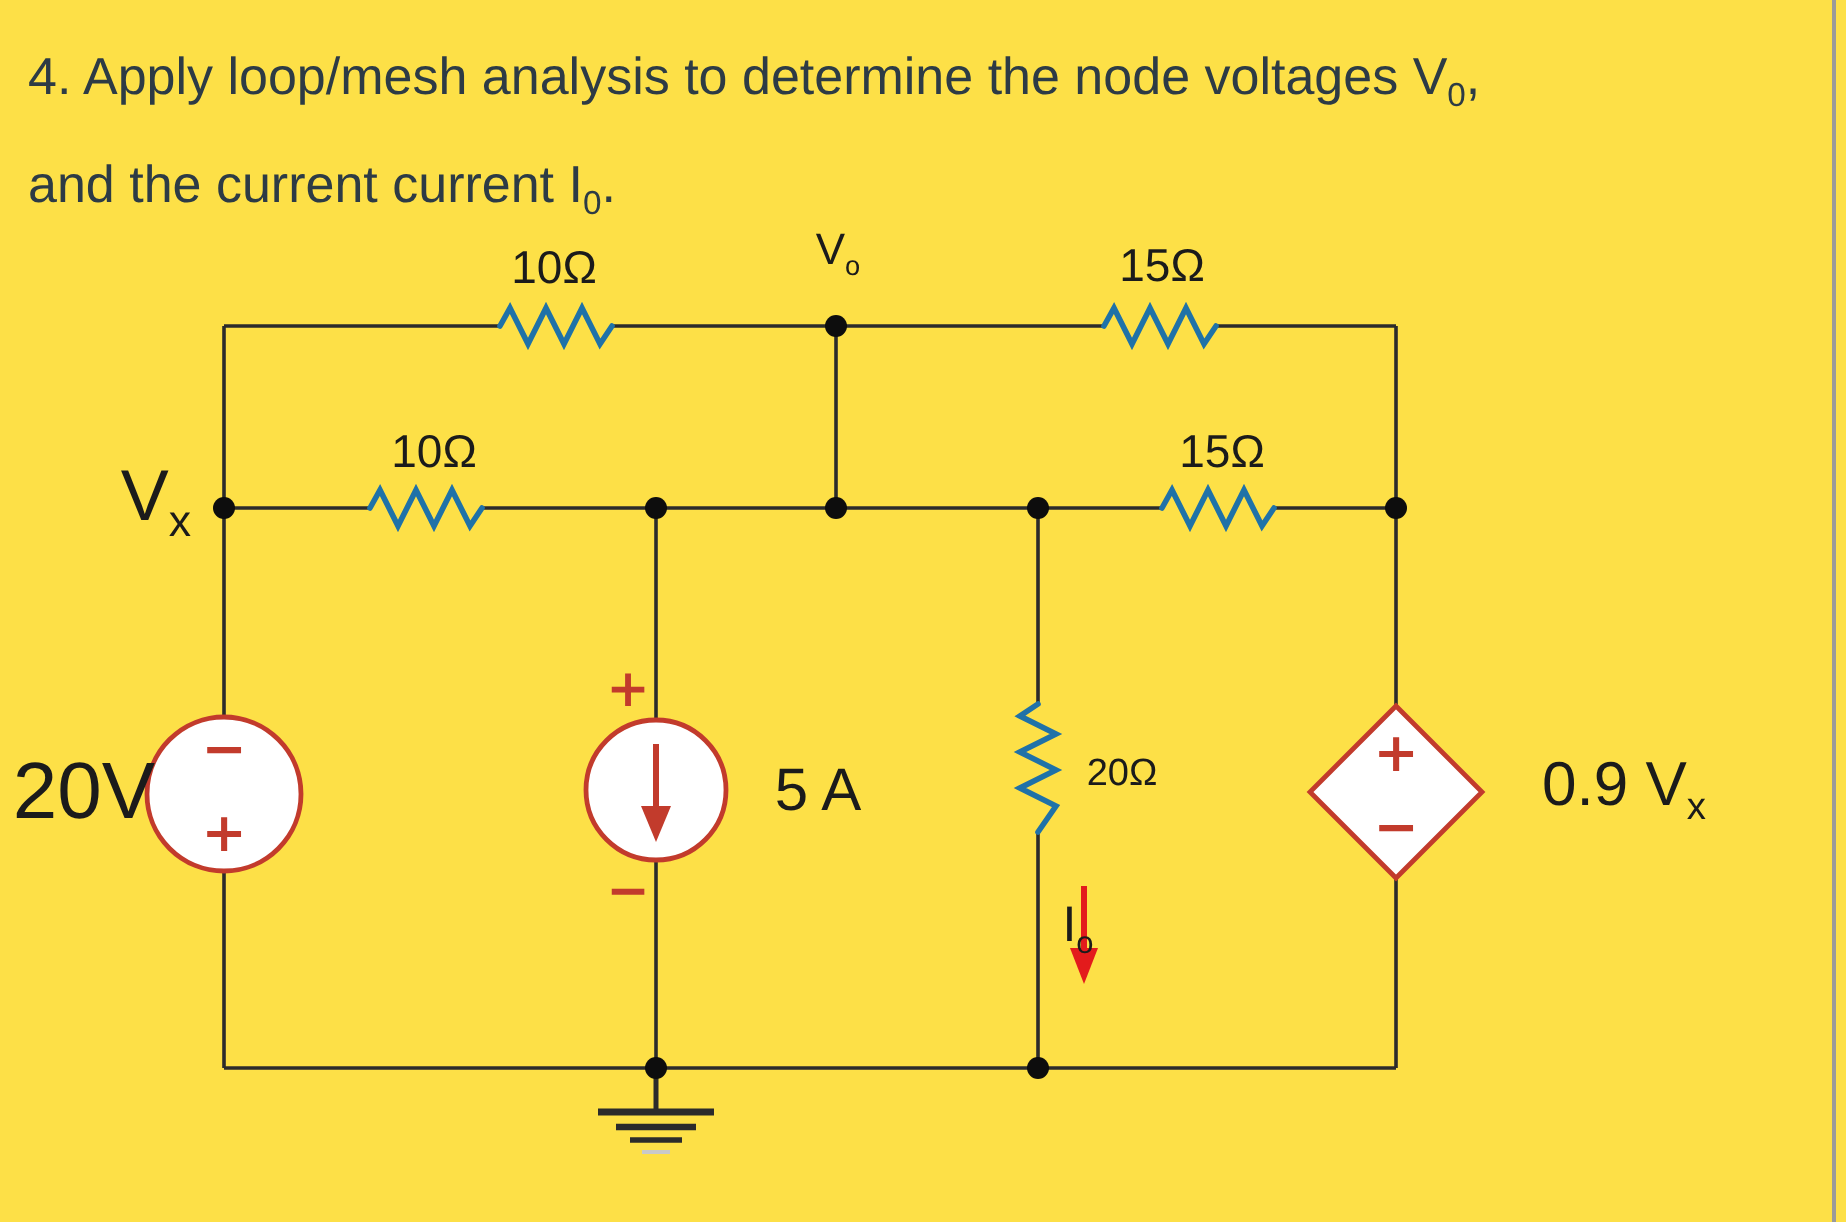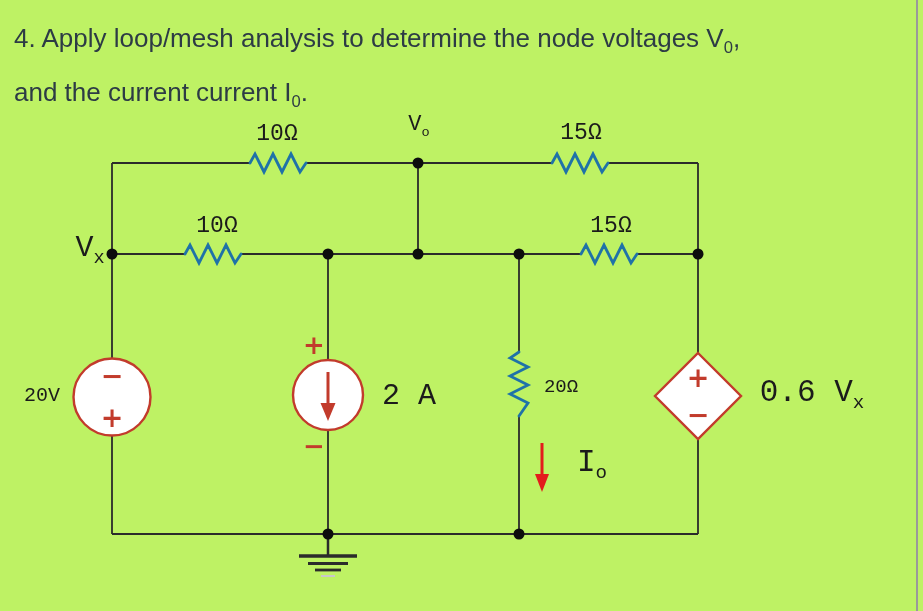--- a/index.html
+++ b/index.html
@@ -7,40 +7,40 @@
     --resistor-blue:#1f72a8;
     --source-red:#c23b2c;
     --arrow-red:#e31b1c;
     --title-text:#2d3b45;
     --label-text:#1b1b1b;
     --page-border:#9a9a9a;
   }
   html,body{margin:0;padding:0;background:#ffffff;}
   body{width:923px;height:611px;overflow:hidden;position:relative;
        font-family:"Liberation Sans",sans-serif;}
-  .page{position:absolute;inset:0;background:#bef264;}
+  .page{position:absolute;inset:0;background:#fde047;}
   .right-border{position:absolute;top:0;left:916px;height:611px;width:0;
        border-right:2px solid var(--page-border);}
   .title{position:absolute;left:14px;top:16px;color:var(--title-text);
        font-size:26px;line-height:44px;font-weight:400;}
   .title sub{font-size:64%;}
   svg{position:absolute;left:0;top:0;}
   .wire{stroke:var(--wire);stroke-width:1.8;fill:none;}
   .rz{stroke:var(--resistor-blue);stroke-width:2.8;fill:none;
       stroke-linejoin:miter;stroke-linecap:round;}
   .dot{fill:#0d0d0d;stroke:none;}
   .src{stroke:var(--source-red);stroke-width:2.4;fill:#ffffff;}
   .srcArrow{stroke:var(--source-red);stroke-width:3;fill:none;}
   .srcHead{fill:var(--source-red);stroke:none;}
   .ioArrow{stroke:var(--arrow-red);stroke-width:3;fill:none;}
   .ioHead{fill:var(--arrow-red);stroke:none;}
   .gnd{stroke:var(--wire);fill:none;}
   .gnd4{stroke:#c9c9c9;fill:none;}
   .clabel{position:absolute;transform:translate(-50%,-50%);
-      font-family:Liberation Mono, monospace;color:var(--label-text);
+      font-family:Liberation Sans, sans-serif;color:var(--label-text);
       white-space:nowrap;line-height:1;}
   .clabel sub{font-size:62%;}
   .sign{position:absolute;transform:translate(-50%,-50%);
       font-family:"DejaVu Serif",serif;font-weight:700;
       color:var(--source-red);line-height:1;}
 </style>
 </head>
 <body>
 
 <div class="page">
@@ -119,29 +119,29 @@
   </svg>
 
   <span class="clabel" style="left:277px;top:134px;font-size:23px">10Ω</span>
   <span class="clabel" style="left:581px;top:133px;font-size:23px">15Ω</span>
   <span class="clabel" style="left:217px;top:226px;font-size:23px">10Ω</span>
   <span class="clabel" style="left:611px;top:226px;font-size:23px">15Ω</span>
   <span class="clabel" style="left:561px;top:387px;font-size:19px">20Ω</span>
 
   <span class="clabel" style="left:419px;top:127px;font-size:22px"><span>V</span><sub>o</sub></span>
 
-  <span class="clabel" style="left:90px;top:251px;font-size:30px"><span>V</span><sub>x</sub></span>
+  <span class="clabel" style="left:78px;top:251px;font-size:36px"><span>V</span><sub>x</sub></span>
 
-  <span class="clabel" style="left:42px;top:396px;font-size:20px">20V</span>
+  <span class="clabel" style="left:42px;top:396px;font-size:40px">20V</span>
 
-  <span class="clabel" style="left:409px;top:396px;font-size:30px">2 A</span>
+  <span class="clabel" style="left:409px;top:396px;font-size:30px">5 A</span>
 
-  <span class="clabel" style="left:812px;top:395px;font-size:31px"><span>0.6 V</span><sub>x</sub></span>
+  <span class="clabel" style="left:812px;top:395px;font-size:31px"><span>0.9 V</span><sub>x</sub></span>
 
-  <span class="clabel" style="left:592px;top:465px;font-size:31px"><span>I</span><sub>o</sub></span>
+  <span class="clabel" style="left:539px;top:465px;font-size:25px"><span>I</span><sub>o</sub></span>
 
   <span class="sign" style="left:112px;top:375px;font-size:27px">−</span>
   <span class="sign" style="left:112px;top:417px;font-size:27px">+</span>
   <span class="sign" style="left:314px;top:345px;font-size:26px">+</span>
   <span class="sign" style="left:314px;top:446px;font-size:26px">−</span>
   <span class="sign" style="left:698px;top:377px;font-size:27px">+</span>
   <span class="sign" style="left:698px;top:414px;font-size:27px">−</span>
 
   <div class="right-border"></div>
 </div>

